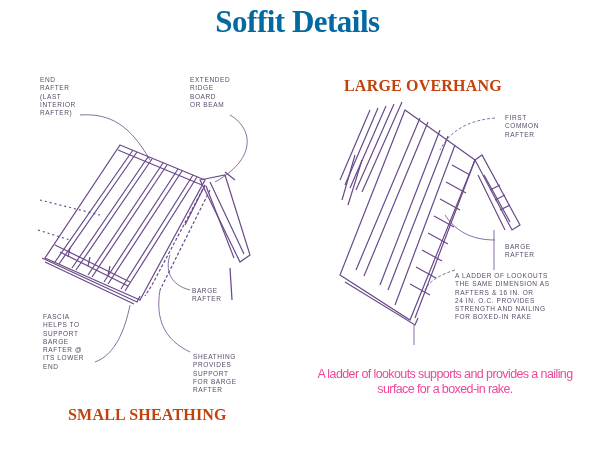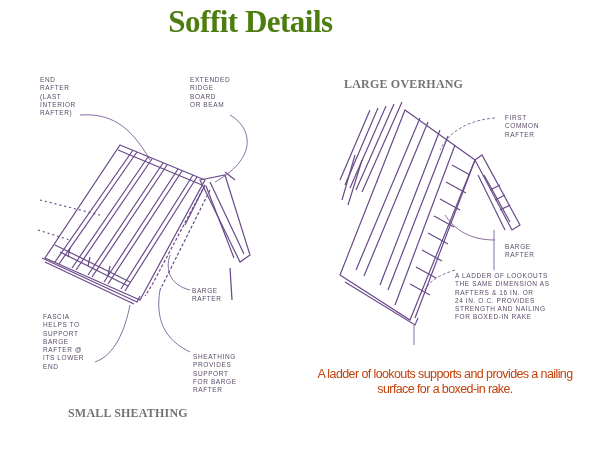--- a/index.html
+++ b/index.html
@@ -1,20 +1,20 @@
 <!DOCTYPE html>
 <html><head>
 <meta charset="utf-8">
 <style>
   html, body { margin: 0; padding: 0; background: #ffffff; }
   body { width: 600px; height: 450px; position: relative; overflow: hidden; font-family: "Liberation Serif", serif; }
-  .title { position: absolute; left: 0; width: 501px; top: 4px; text-align: center; font-family: "Liberation Serif", serif; font-weight: bold; font-size: 31px; color: #4d7c0f; letter-spacing: -0.5px; }
-  .subhead { position: absolute; font-family: "Liberation Serif", serif; font-weight: bold; font-size: 12px; color: #737373; letter-spacing: 0.2px; white-space: nowrap; text-align: right; }
+  .title { position: absolute; left: 0; width: 501px; top: 4px; text-align: center; font-family: "Liberation Serif", serif; font-weight: bold; font-size: 31px; color: #0369a1; letter-spacing: -0.5px; padding-left: 47px; }
+  .subhead { position: absolute; font-family: "Liberation Serif", serif; font-weight: bold; font-size: 16px; color: #c2410c; letter-spacing: 0.2px; white-space: nowrap; text-align: right; }
   .note { position: absolute; font-family: "Liberation Sans", sans-serif; font-size: 6.5px; line-height: 8.3px; color: #5a4a6a; letter-spacing: 0.6px; text-transform: uppercase; white-space: pre; }
-  .caption { position: absolute; left: 300px; width: 290px; top: 367px; text-align: center; font-family: "Liberation Sans", sans-serif; font-size: 12.5px; line-height: 15px; color: #c2410c; letter-spacing: -0.6px; }
+  .caption { position: absolute; left: 300px; width: 290px; top: 367px; text-align: center; font-family: "Liberation Sans", sans-serif; font-size: 12.5px; line-height: 15px; color: #ec4899; letter-spacing: -0.6px; }
   svg { position: absolute; left: 0; top: 0; }
 </style>
 </head>
 <body>
 
 <div class="title">Soffit Details</div>
 
 <svg width="600" height="450" viewBox="0 0 600 450">
   <g stroke="#6a4a8a" fill="none" stroke-width="1.2">
 

